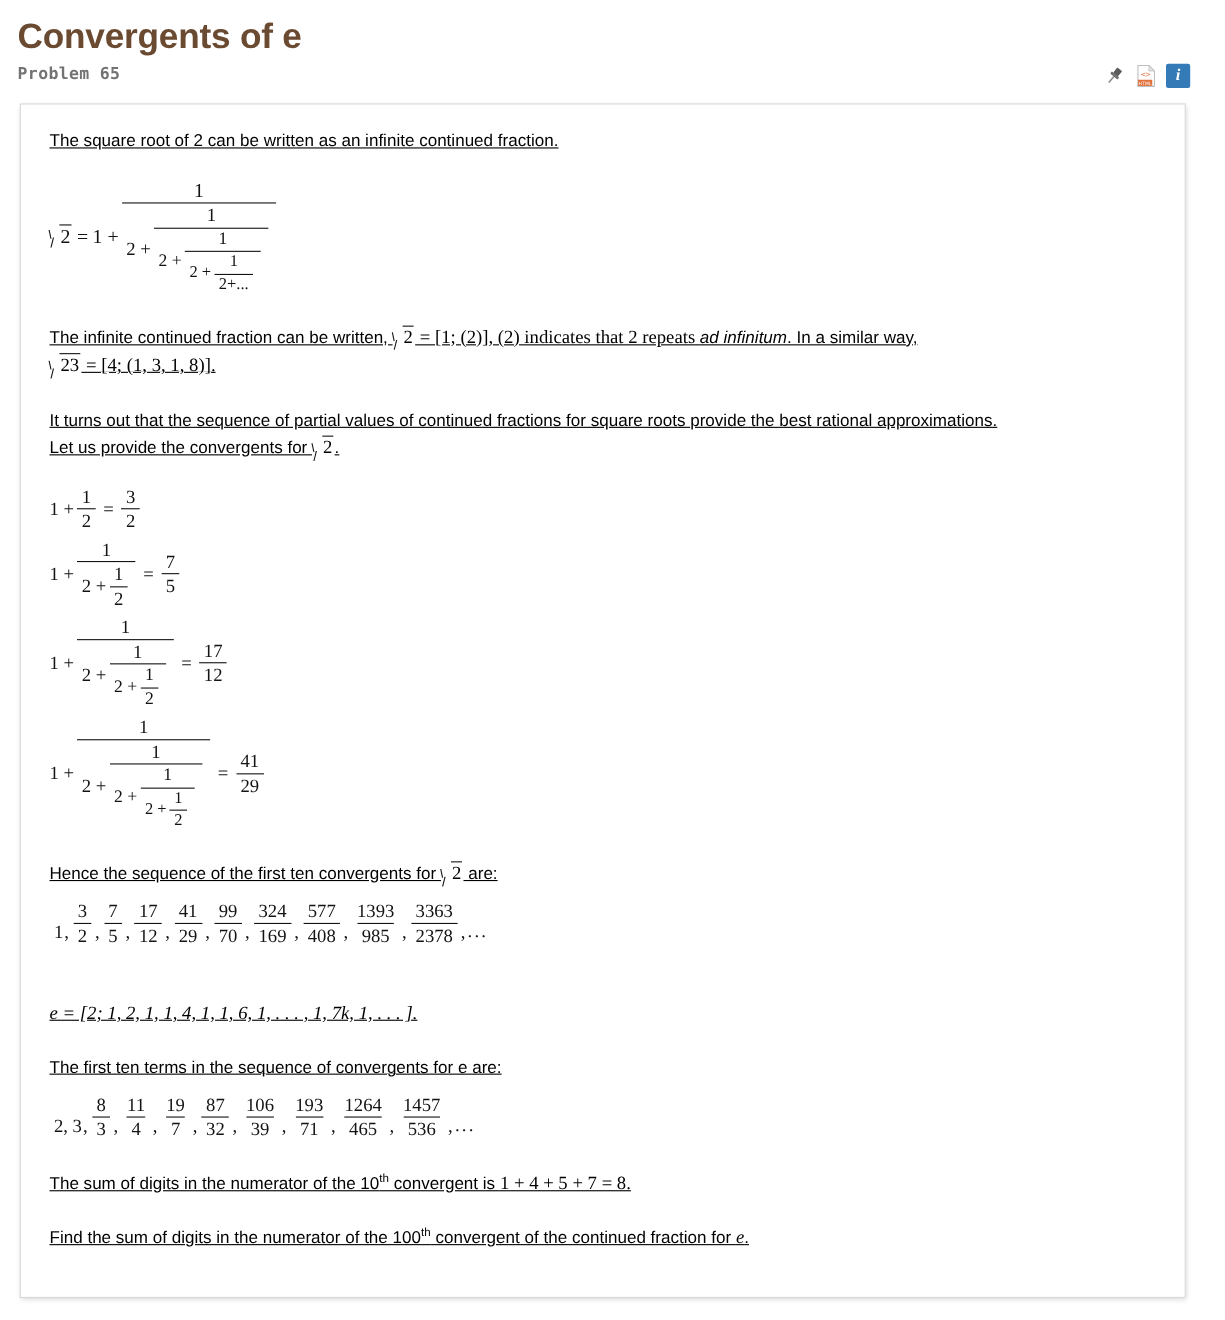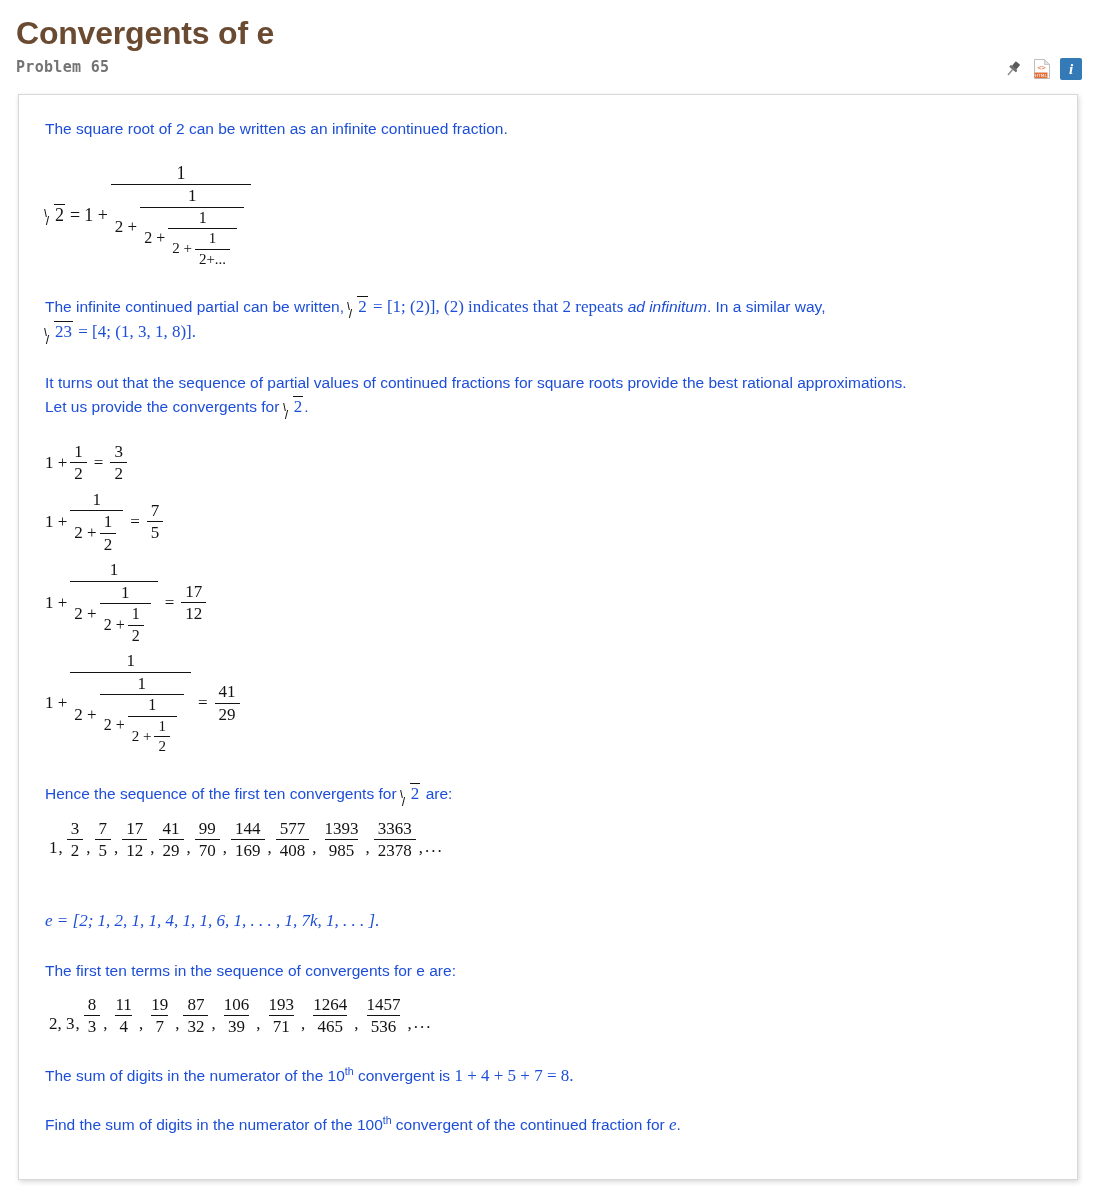--- a/index.html
+++ b/index.html
@@ -84,22 +84,23 @@
     width: 1060px;
     height: 1086px;
     padding: 22px 26px 0 26px;
     overflow: hidden;
   }
 
   
   .prose {
     font-size: 15.5px;
     line-height: 1.5;
-    color: #1d4ed8;
+    color: #000000;
     margin: 0 0 0 0;
+    text-decoration: underline;
   }
   .blk { margin-bottom: 2px; }
   .gap-lg { margin-top: 26px; }
   .gap-md { margin-top: 22px; }
   .math-inline {
     font-family: "Liberation Serif", "DejaVu Serif", serif;
     font-size: 17px;
     vertical-align: baseline;
   }
   .it { font-style: italic; }
@@ -254,21 +255,21 @@
                   </span>
                 </span>
               </span>
             </span>
           </span>
         </span>
       </span>
     </div>
 
     <p class="prose gap-lg" style="margin-bottom:0;">
-      <span>The infinite continued partial can be written, </span><span class="math-inline sqrt"><span class="rad">2</span></span><span class="math-inline"> = [1; (2)], (2) indicates that 2 repeats </span><span class="it">ad infinitum</span><span>. In a similar way,</span><br>
+      <span>The infinite continued fraction can be written, </span><span class="math-inline sqrt"><span class="rad">2</span></span><span class="math-inline"> = [1; (2)], (2) indicates that 2 repeats </span><span class="it">ad infinitum</span><span>. In a similar way,</span><br>
       <span class="math-inline sqrt"><span class="rad">23</span></span><span class="math-inline"> = [4; (1, 3, 1, 8)].</span>
     </p>
 
     <p class="prose gap-lg" style="margin-bottom:0;">
       <span>It turns out that the sequence of partial values of continued fractions for square roots provide the best rational approximations.</span><br>
       <span>Let us provide the convergents for </span><span class="math-inline sqrt"><span class="rad">2</span></span><span>.</span>
     </p>
 
     <div class="eqrow gap-md" style="margin-top:22px;">
       <span>1 +</span>
@@ -396,21 +397,21 @@
           <span class="num">41</span>
           <span class="den">29</span>
         </span>
       <span class="comma">,</span>
       <span class="frac">
           <span class="num">99</span>
           <span class="den">70</span>
         </span>
       <span class="comma">,</span>
       <span class="frac">
-          <span class="num">144</span>
+          <span class="num">324</span>
           <span class="den">169</span>
         </span>
       <span class="comma">,</span>
       <span class="frac">
           <span class="num">577</span>
           <span class="den">408</span>
         </span>
       <span class="comma">,</span>
       <span class="frac">
           <span class="num">1393</span>

